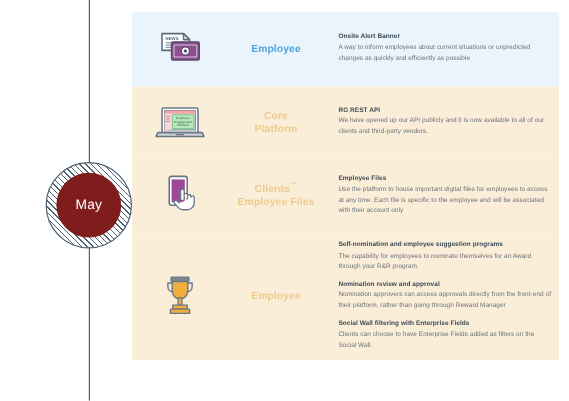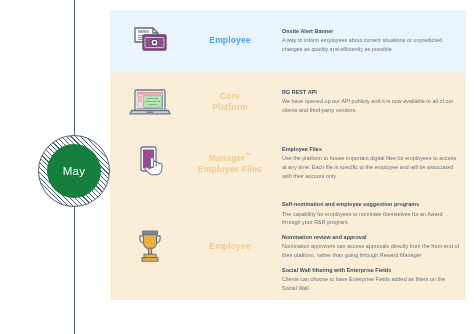--- a/index.html
+++ b/index.html
@@ -61,21 +61,21 @@
       );
   }
 
   .month-badge .disc {
     position: absolute;
     left: 9px;
     top: 9px;
     width: 54px;
     height: 54px;
     border-radius: 50%;
-    background: #15803d;
+    background: #7f1d1d;
     display: flex;
     align-items: center;
     justify-content: center;
   }
 
   .month-badge .disc span {
     font-size: 11.5px;
     color: #ffffff;
     font-weight: 400;
     letter-spacing: 0.2px;
@@ -240,21 +240,21 @@
             <path d="M22.5 19.5 a1.4 1.4 0 0 1 2.8 0 v4" fill="#ffffff" stroke="#6b7787" stroke-width="1.1" stroke-linejoin="round"></path>
             <path d="M25.3 20.6 a1.4 1.4 0 0 1 2.8 0 v3.2" fill="#ffffff" stroke="#6b7787" stroke-width="1.1" stroke-linejoin="round"></path>
             <path d="M28.1 21.6 a1.4 1.4 0 0 1 2.8 0 v4.2
                      a6 6 0 0 1 -6 6 h-3.4
                      a5 5 0 0 1 -3.6 -1.6 l-3.6 -3.8
                      a1.5 1.5 0 0 1 2.1 -2.1 l2.6 2.1" fill="#ffffff" stroke="#6b7787" stroke-width="1.1" stroke-linejoin="round"></path>
           </svg>
         </span>
       </div>
       <div class="col-label label-gold">
-        <div><span>Manager</span><span class="tm">™</span></div>
+        <div><span>Clients</span><span class="tm">™</span></div>
         <div>Employee Files</div>
       </div>
       <div class="col-body">
         <div class="feature">
           <div class="feature-title">Employee Files</div>
           <div class="feature-desc">Use the platform to house important digital files for employees to access at any time. Each file is specific to the employee and will be associated with their account only</div>
         </div>
       </div>
     </div>
 

